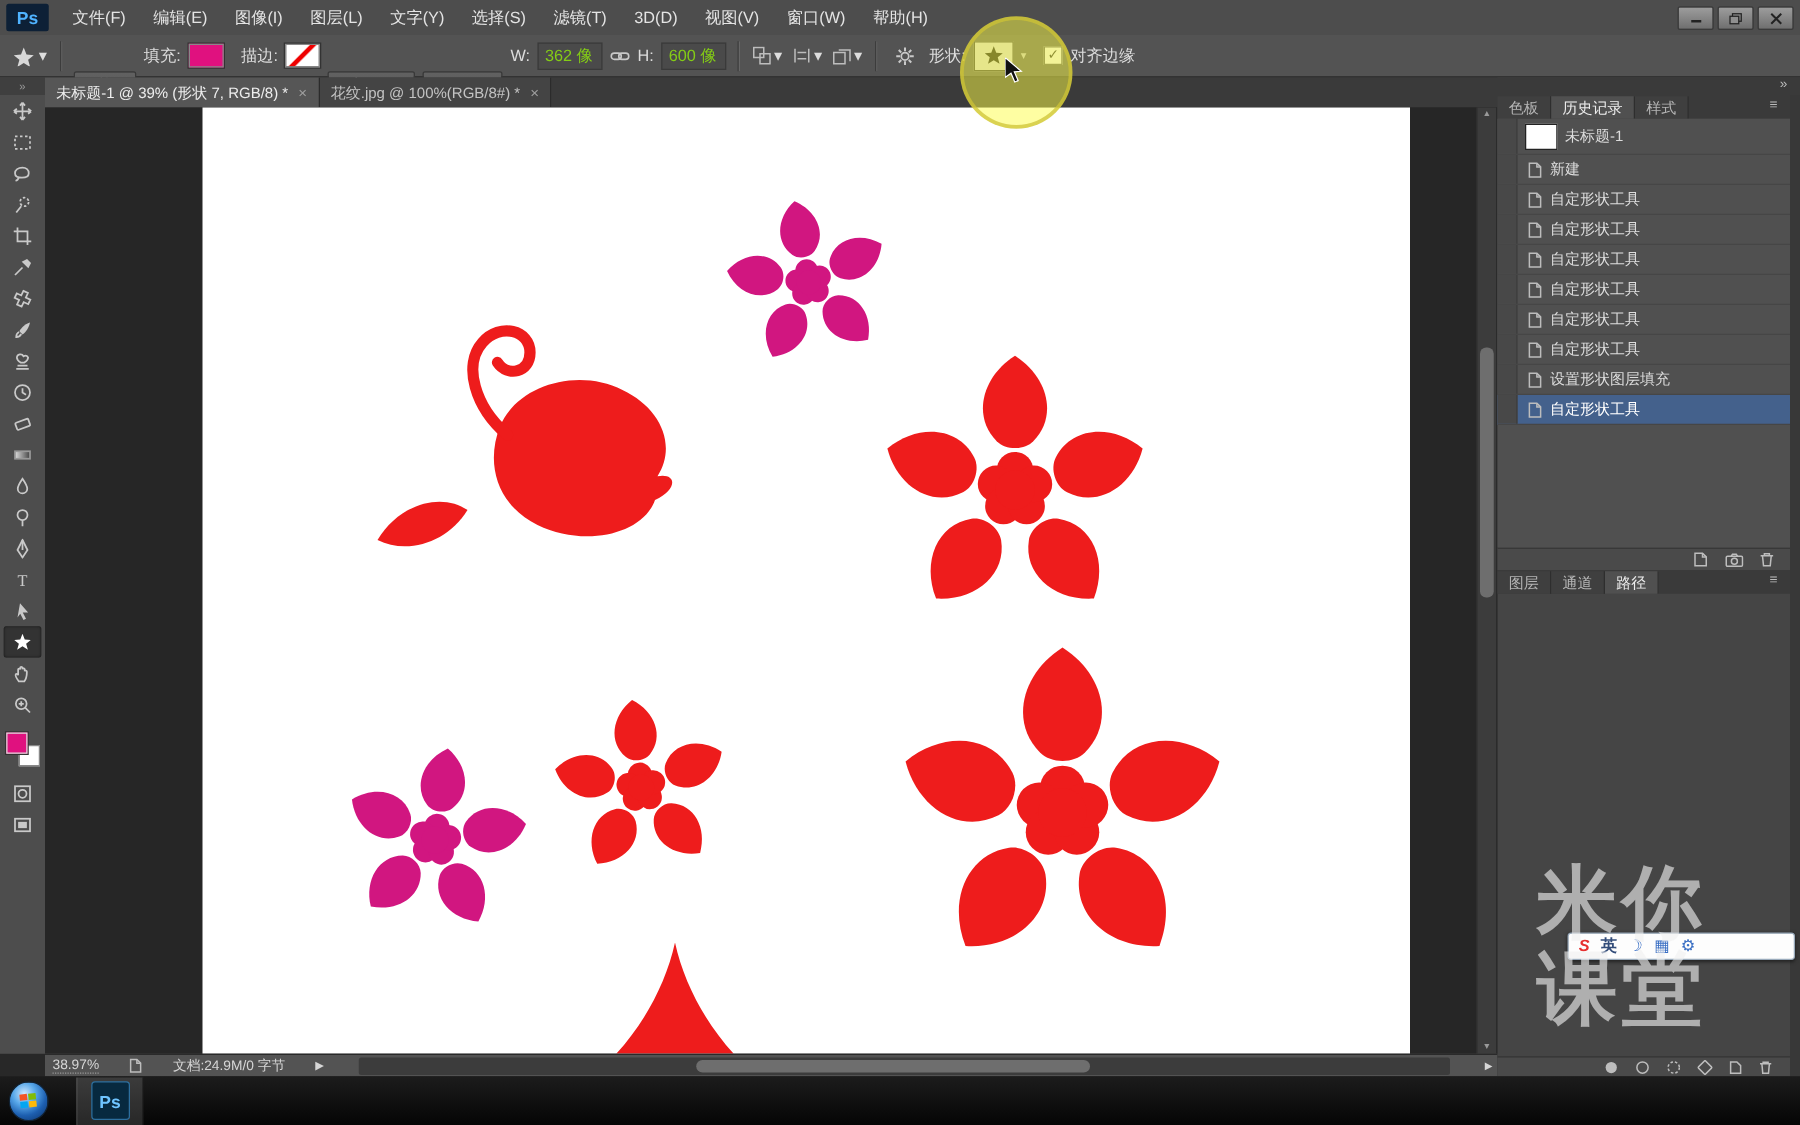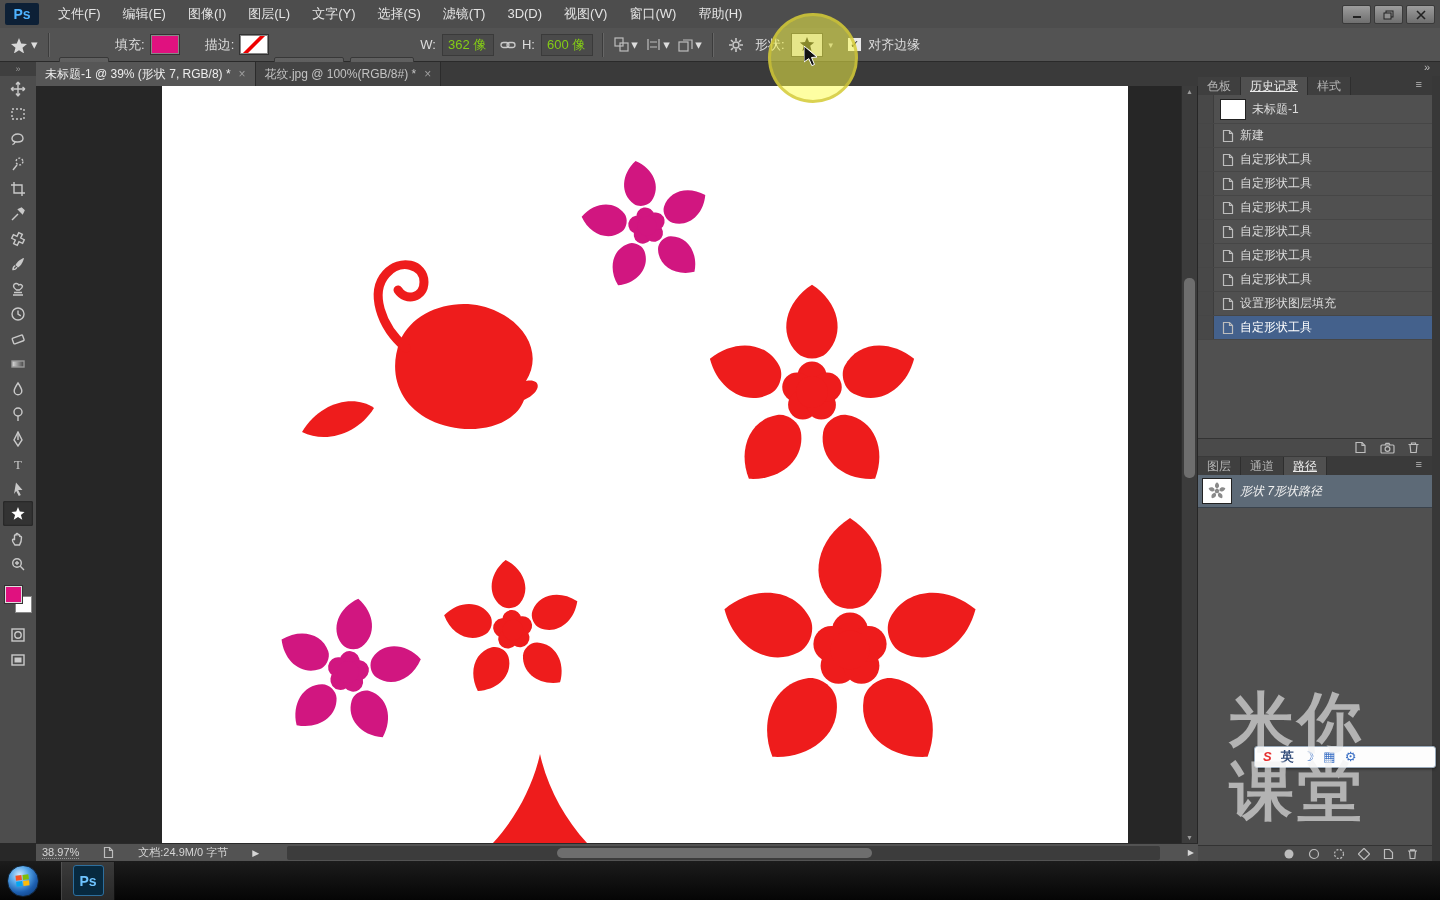--- a/index.html
+++ b/index.html
@@ -51,21 +51,21 @@
   .scr-arr{width:15px;text-align:center;font-size:7px;color:#9a9a9a;position:absolute;}
   
   #statusbar{left:36px;top:843px;width:1162px;height:18px;background:#535353;border-top:1px solid #2a2a2a;display:flex;align-items:center;font-size:11px;color:#d6d6d6;gap:24px;padding-left:6px;box-sizing:border-box;}
   #hscroll{position:relative;flex:1;height:14px;margin:0 4px;background:#3c3c3c;border-radius:2px;}
   #hthumb{position:absolute;left:270px;top:2px;width:315px;height:10px;background:#6e6e6e;border-radius:5px;}
   
   #rightpanel{left:1198px;top:62px;width:242px;height:799px;background:#454545;}
   #redge{left:234px;top:0;width:8px;height:799px;background:#383838;}
   .ptabs{display:flex;height:19px;background:#3a3a3a;align-items:flex-end;position:relative;}
   .ptab{height:18px;line-height:18px;padding:0 9px;font-size:12px;color:#b5b5b5;background:#3f3f3f;border-right:1px solid #2e2e2e;}
-  .ptab.active{background:#505050;color:#ececec;text-decoration:underline;}
+  .ptab.active{background:#505050;color:#ececec;}
   .pmenu{position:absolute;right:10px;top:2px;color:#bbb;font-size:11px;}
   #historybody{background:#505050;height:343px;position:relative;}
   .hrow{display:flex;align-items:center;height:23px;border-bottom:1px solid #464646;font-size:12px;color:#dcdcdc;}
   .hrow .src{width:15px;height:100%;border-right:1px solid #3d3d3d;background:#484848;flex:none;}
   .hrow .picon{margin:0 6px 0 8px;flex:none;}
   .hrow.selected{background:#44618c;color:#fff;}
   .hsnap{height:28px;}
   .hthumb{width:24px;height:19px;background:#fff;border:1px solid #222;margin:0 6px 0 6px;flex:none;}
   #hfooter{height:18px;background:#4a4a4a;border-top:1px solid #333;display:flex;justify-content:flex-end;align-items:center;gap:12px;padding-right:12px;}
   #pathsbody{background:#505050;height:370px;}
@@ -151,21 +151,21 @@
         </svg>
     <span class="arr">▾</span>
   </div>
   <div class="vsep"></div>
   <div class="combo">
     <span>形状</span>
     <span class="arr">⇅</span>
   </div>
   <span class="lab">填充:</span>
   <div class="swatch" style="background:var(--accent)"></div>
-  <span class="lab" style="margin-left:20px">描边:</span>
+  <span class="lab" style="margin-left:8px">描边:</span>
   <div class="swatch" style="background:linear-gradient(135deg,#fff 42%,#e00 46%,#e00 54%,#fff 58%)"></div>
   <div class="combo" style="min-width:58px">
     <span>3 点</span>
     <span class="arr" style="margin-left:auto">▾</span>
   </div>
   <div class="combo" style="width:52px">
     <svg width="30" height="6">
           <rect x="0" y="2" width="30" height="2" fill="#ddd"></rect>
         </svg>
     <span class="arr">▾</span>
@@ -525,32 +525,20 @@
     <svg class="mini" width="13" height="13">
           <path d="M1.5 3.5h10M4.5 3.5V2h4v1.5M3 3.5l.8 8h5.4l.8-8"></path>
         </svg>
   </div>
   <div class="ptabs" style="width:234px">
     <div class="ptab">图层</div>
     <div class="ptab">通道</div>
     <div class="ptab active">路径</div>
     <span class="pmenu">≡</span>
   </div>
-  <div id="pathsbody" style="width:234px">
-    <div class="pathrow">
-      <div class="paththumb">
-        <svg width="22" height="20" viewBox="0 0 200 200">
-              <g fill="#8a8a8a">
-                <use href="#flower"></use>
-              </g>
-            </svg>
-      </div>
-      <span>形状 7形状路径</span>
-    </div>
-  </div>
   <div id="panelbottom">
     <svg width="12" height="12">
           <circle cx="6" cy="6" r="4.5" fill="#bdbdbd"></circle>
         </svg>
     <svg class="mini" width="12" height="12">
           <circle cx="6" cy="6" r="4.5"></circle>
         </svg>
     <svg class="mini" width="12" height="12">
           <circle cx="6" cy="6" r="4.5" stroke-dasharray="2 1.6"></circle>
         </svg>

